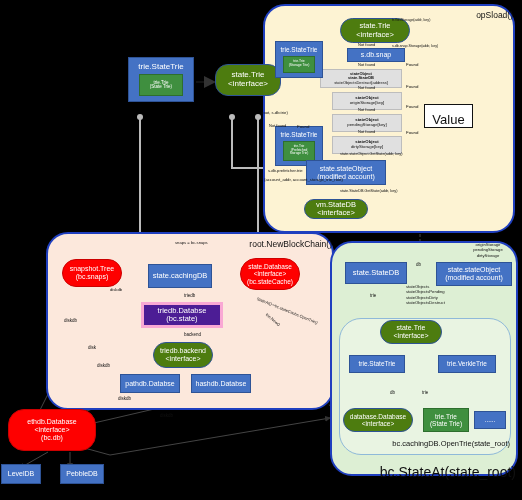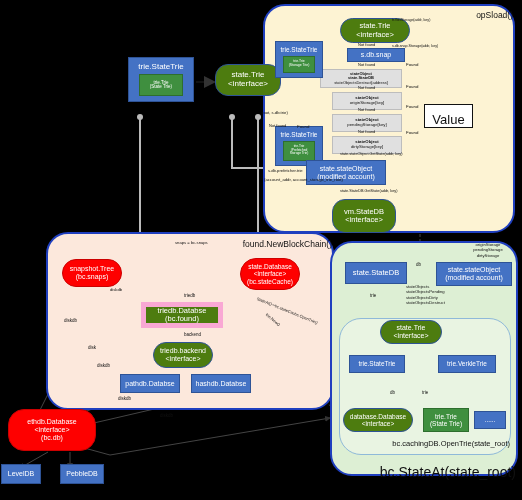--- a/index.html
+++ b/index.html
@@ -6,21 +6,21 @@
   #root{position:relative;width:522px;height:500px;background:#000;overflow:hidden;
         font-family:"Liberation Sans", sans-serif;}
   .panel{position:absolute;border:2px solid #1f3fbf;border-radius:22px;box-sizing:border-box;}
   .panel-title{position:absolute;color:#111;font-size:8.5px;text-align:right;width:100%;}
   .node{position:absolute;box-sizing:border-box;display:flex;flex-direction:column;
         align-items:center;justify-content:center;text-align:center;color:#fff;
         line-height:1.12;}
   .blue{background:#4472c4;border:1px solid #2e5396;}
   .blue-round{background:#4d7c0f;border:1px solid #2e5396;border-radius:13px;}
   .red-round{background:#fe0000;border:1px solid #cc0000;border-radius:16px;}
-  .red{background:#4d7c0f;border:5px solid #f9a8d4;}
+  .red{background:#4c1d95;border:3px solid #f9a8d4;}
   .green-in{background:#3f8f3f;border:1px solid #2e6e2e;color:#fff;
             display:flex;align-items:center;justify-content:center;text-align:center;
             line-height:1.1;}
   .gray{position:absolute;background:#e0e0e0;border:1px solid #bdbdbd;color:#111;
         display:flex;flex-direction:column;align-items:center;justify-content:center;
         text-align:center;line-height:1.12;}
   .white{position:absolute;background:#fff;border:1px solid #111;color:#111;
          display:flex;align-items:center;justify-content:center;}
   .lbl{position:absolute;color:#111;white-space:nowrap;}
   .lbl-l{position:absolute;color:#111;text-align:center;line-height:1.25;}
@@ -102,21 +102,21 @@
     <circle cx="232" cy="117" r="3" fill="#bbb"></circle>
     <circle cx="258" cy="117" r="3" fill="#bbb"></circle>
     <path d="M196,82 L214,82" stroke="#111" fill="none" stroke-width="2" marker-end="url(#ah)"></path>
   </svg>
 
   <div class="panel" style="left:263px;top:4px;width:252px;height:229px;background:#fdf3d3;">
     <div class="panel-title" style="top:4px;">opSload()</div>
   </div>
 
   <div class="panel" style="left:46px;top:232px;width:288px;height:178px;background:#fce8dc;">
-    <div class="panel-title" style="top:5px;">found.NewBlockChain()</div>
+    <div class="panel-title" style="top:5px;">root.NewBlockChain()</div>
   </div>
 
   <div class="panel" style="left:330px;top:241px;width:188px;height:235px;background:#ddefd4;">
     <div class="panel-title" style="top:221px;font-size:14px;">bc.StateAt(state_root)</div>
   </div>
 
   <div class="panel" style="left:339px;top:318px;width:172px;height:137px;background:#e9f4e2;border:1px solid #8fb9d9;">
     <div class="panel-title" style="top:120px;font-size:7.5px;">bc.cachingDB.OpenTrie(state_root)</div>
   </div>
 
@@ -185,21 +185,21 @@
       <div>(Prefetched</div>
       <div>Storage Trie)</div>
     </div>
   </div>
 
   <div class="node blue" style="left:306px;top:160px;width:80px;height:25px;font-size:7px;">
     <div>state.stateObject</div>
     <div>(modified account)</div>
   </div>
 
-  <div class="node blue-round" style="left:332px;top:199px;width:64px;height:34px;font-size:7.5px;">
+  <div class="node blue-round" style="left:304px;top:199px;width:64px;height:20px;font-size:7.5px;">
     <div>vm.StateDB</div>
     <div>&lt;interface&gt;</div>
   </div>
 
   <div class="lbl" style="left:392px;top:18px;font-size:3.6px;">tr.GetStorage(addr, key)</div>
   <div class="lbl" style="left:392px;top:44px;font-size:3.6px;">s.db.snap.Storage(addr, key)</div>
   <div class="lbl" style="left:358px;top:42px;font-size:4px;">Not found</div>
   <div class="lbl" style="left:358px;top:62px;font-size:4px;">Not found</div>
   <div class="lbl" style="left:358px;top:85px;font-size:4px;">Not found</div>
   <div class="lbl" style="left:358px;top:107px;font-size:4px;">Not found</div>
@@ -214,30 +214,33 @@
   <div class="lbl" style="left:340px;top:189px;font-size:3.8px;">state.StateDB.GetState(addr, key)</div>
   <div class="lbl" style="left:340px;top:152px;font-size:3.8px;">state.stateObject.GetState(addr, key)</div>
   <div class="lbl" style="left:268px;top:168px;font-size:4.2px;">s.db.prefetcher.trie</div>
   <div class="lbl" style="left:264px;top:177px;font-size:4.2px;">(account_addr, account_storage_trie_root)</div>
 
   <div class="node red-round" style="left:62px;top:259px;width:60px;height:28px;font-size:7px;">
     <div>snapshot.Tree</div>
     <div>(bc.snaps)</div>
   </div>
 
+  <div class="node blue" style="left:148px;top:264px;width:64px;height:24px;font-size:7.5px;">
+    <div>state.cachingDB</div>
+  </div>
 
   <div class="node red-round" style="left:240px;top:258px;width:60px;height:32px;font-size:6.5px;">
     <div>state.Database</div>
     <div>&lt;interface&gt;</div>
     <div>(bc.stateCache)</div>
   </div>
 
   <div class="node red" style="left:141px;top:302px;width:82px;height:26px;font-size:7.5px;">
     <div>triedb.Databse</div>
-    <div>(bc.found)</div>
+    <div>(bc.state)</div>
   </div>
 
   <div class="node blue-round" style="left:153px;top:342px;width:60px;height:26px;font-size:7px;">
     <div>triedb.backend</div>
     <div>&lt;interface&gt;</div>
   </div>
 
   <div class="node blue" style="left:120px;top:374px;width:60px;height:19px;font-size:7px;">
     <div>pathdb.Databse</div>
   </div>

